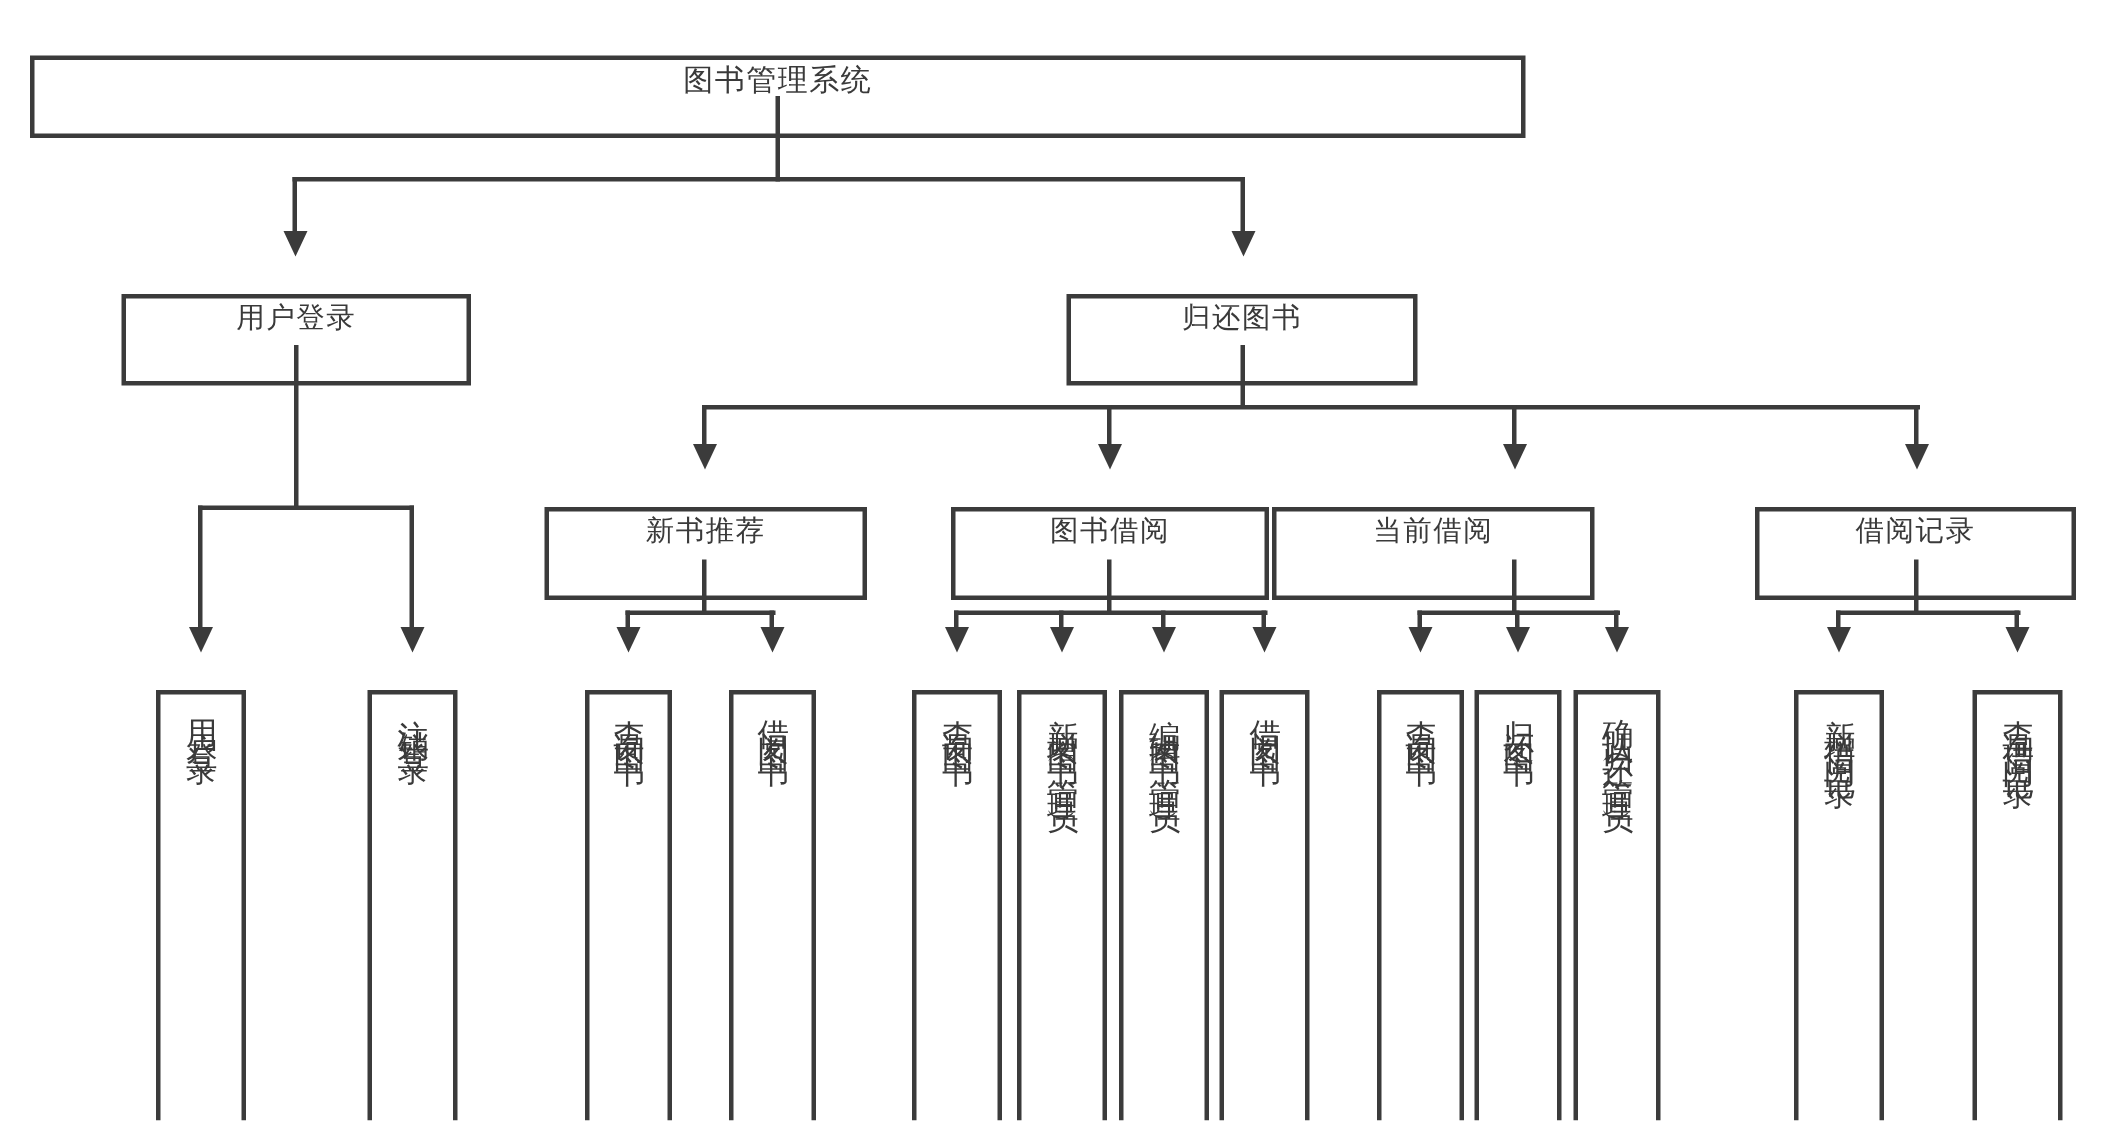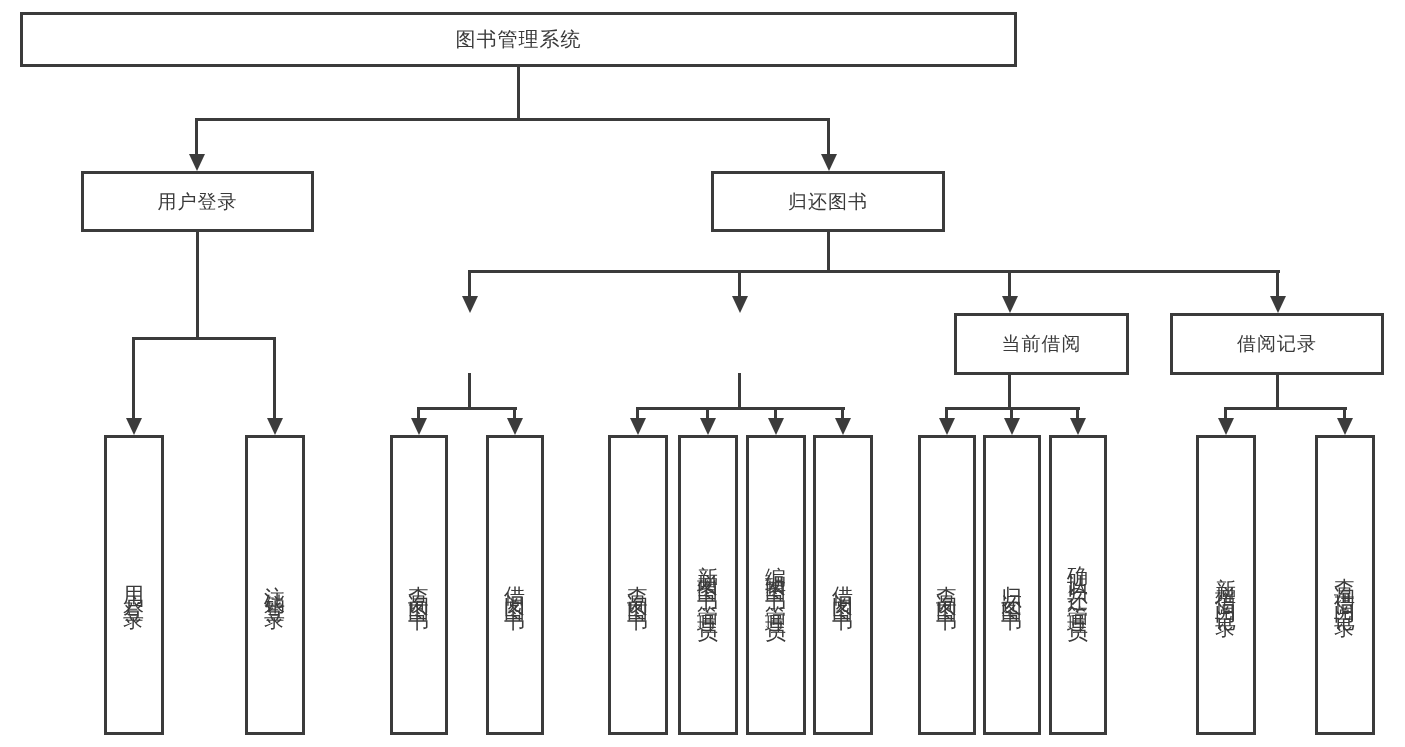--- a/index.html
+++ b/index.html
@@ -16,22 +16,22 @@
     width:1405px;height:747px;
     background:var(--background);
     overflow:hidden;
   }
   .box{
     position:absolute;
     box-sizing:border-box;
     border:3px solid var(--line);
     background:#fff;
     display:flex;
-    align-items:center;
     justify-content:center;
+    margin-top:25px;
   }
   .hbox .label{
     font-size:19px;
     letter-spacing:1px;
     color:var(--text);
     white-space:nowrap;
   }
   .root .label{font-size:20px;}
   .vbox{
     top:435px;
@@ -102,21 +102,27 @@
   <div class="line" style="left:468px;top:270px;width:812px;height:3px"></div>
   <div class="line" style="left:468px;top:270px;width:3px;height:30px"></div>
   <div class="line" style="left:738px;top:270px;width:3px;height:30px"></div>
   <div class="line" style="left:1008px;top:270px;width:3px;height:30px"></div>
   <div class="line" style="left:1276px;top:270px;width:3px;height:30px"></div>
   <div class="arrow" style="left:462px;top:296px"></div>
   <div class="arrow" style="left:732px;top:296px"></div>
   <div class="arrow" style="left:1002px;top:296px"></div>
   <div class="arrow" style="left:1270px;top:296px"></div>
 
-  <div class="box hbox" style="left:954px;top:313px;width:175px;height:62px">
+  <div class="box hbox" style="left:363px;top:313px;width:215px;height:62px">
+    <span class="label">新书推荐</span>
+  </div>
+  <div class="box hbox" style="left:634px;top:313px;width:212px;height:62px">
+    <span class="label">图书借阅</span>
+  </div>
+  <div class="box hbox" style="left:848px;top:313px;width:215px;height:62px">
     <span class="label">当前借阅</span>
   </div>
   <div class="box hbox" style="left:1170px;top:313px;width:214px;height:62px">
     <span class="label">借阅记录</span>
   </div>
 
   <div class="line" style="left:468px;top:373px;width:3px;height:36px"></div>
   <div class="line" style="left:417px;top:407px;width:100px;height:3px"></div>
   <div class="line" style="left:417px;top:407px;width:3px;height:14px"></div>
   <div class="line" style="left:513px;top:407px;width:3px;height:14px"></div>

